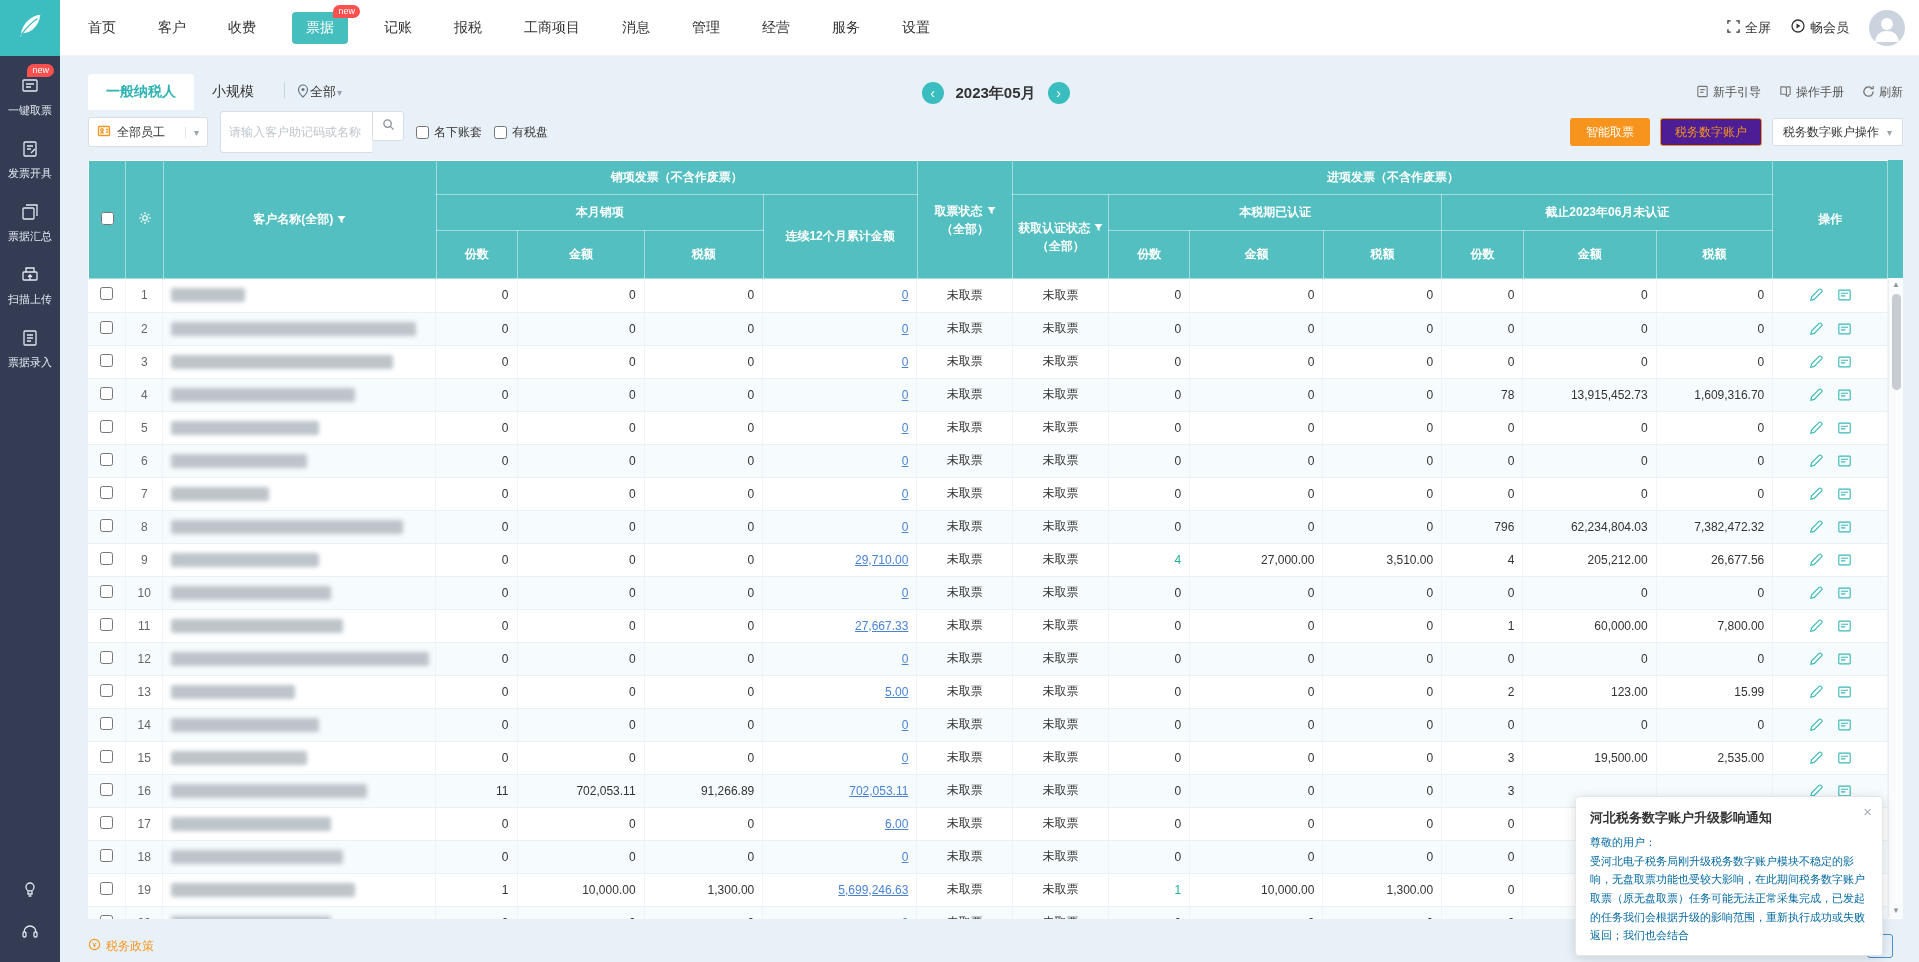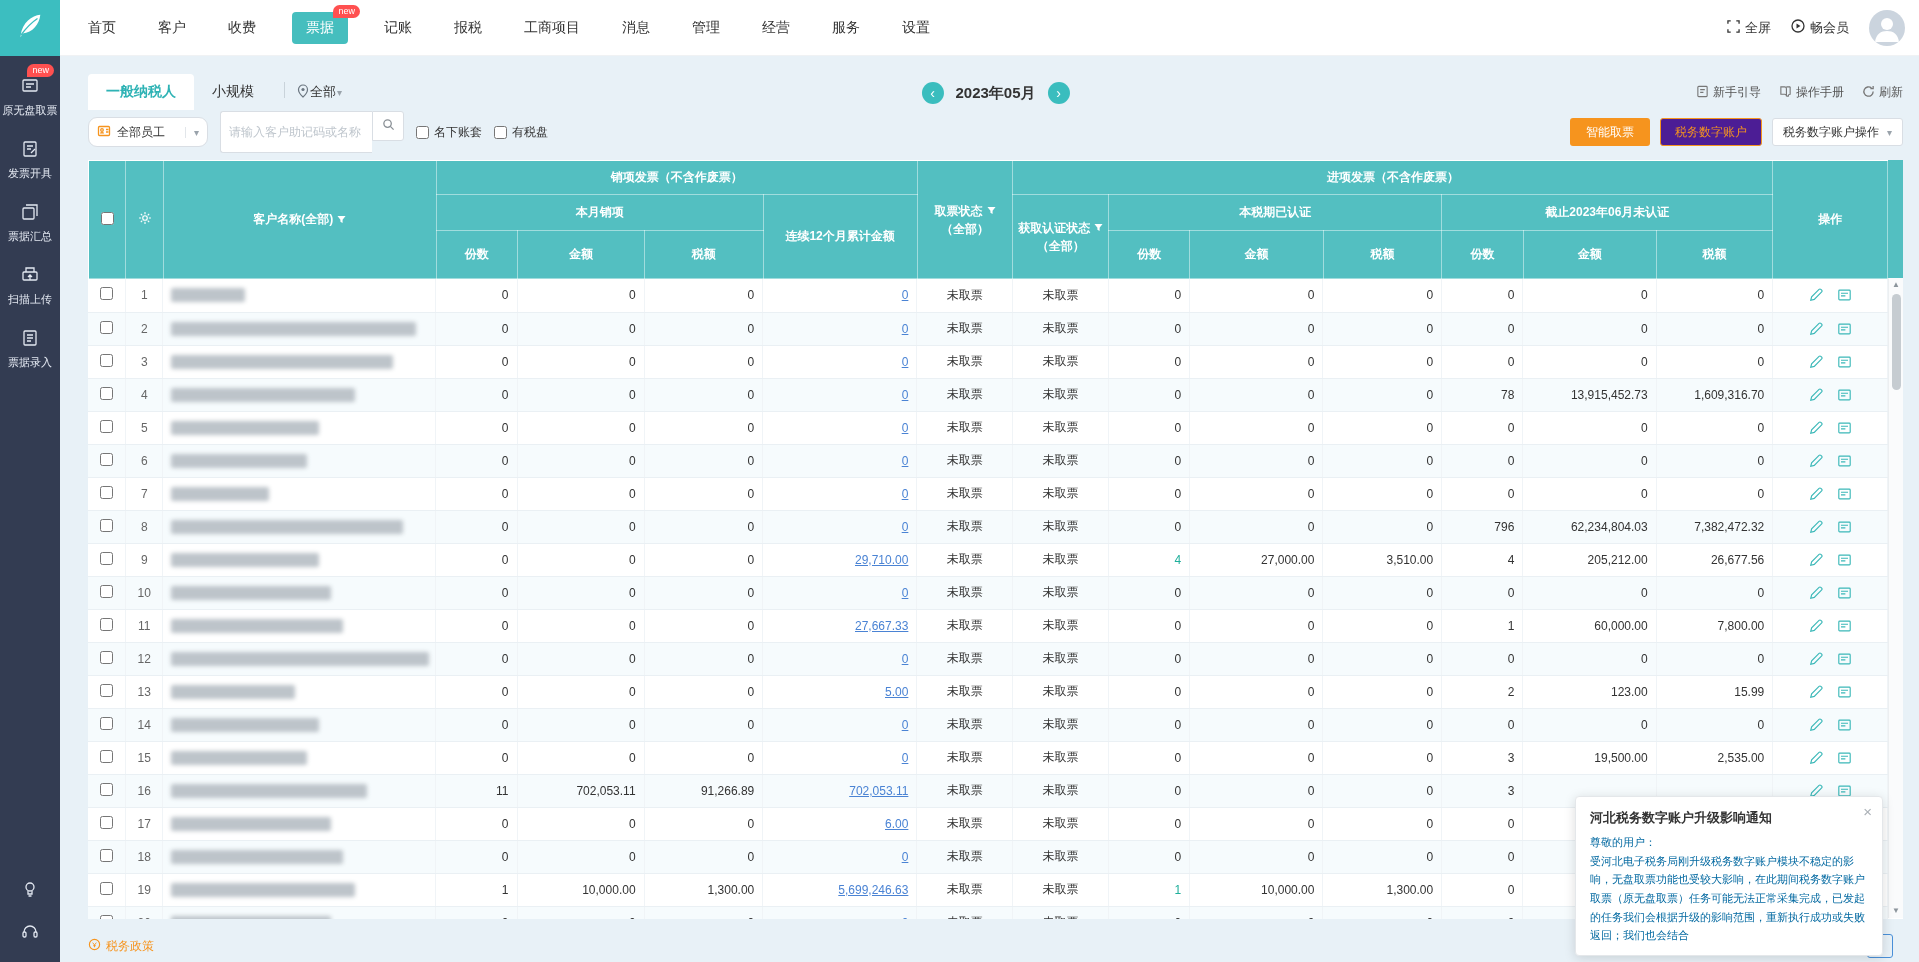--- a/index.html
+++ b/index.html
@@ -38,21 +38,21 @@
   .scope { display:flex; align-items:center; gap:1px; font-size:13px; color:#333; cursor:pointer; padding-bottom:9px; }
   .chev { font-size:10px; color:#9AA3AB; }
   .period { position:absolute; left:50%; transform:translateX(-50%); bottom:6px; display:flex; align-items:center; gap:12px; }
   .period-btn { width:22px; height:22px; border-radius:50%; background:#3ABDBE; color:#fff; border:none;
     font-size:14px; line-height:20px; cursor:pointer; }
   .period-label { font-size:15px; font-weight:bold; color:#333; }
   .toolbar-links { position:absolute; right:0; bottom:9px; display:flex; gap:18px;text-align:center; }
   .tool-link { display:flex; align-items:center; gap:4px; font-size:12px; color:#555; cursor:pointer; }
 
   .filterbar { margin-top:6px; display:flex; align-items:center; gap:12px; height:32px; }
-  .select { height:30px; background:#fff; border:1px solid #D9DEE4; border-radius:9px;
+  .select { height:30px; background:#fff; border:1px solid #D9DEE4; border-radius:3px;
     display:flex; align-items:center; gap:6px; padding:0 8px; font-size:12px; color:#333; cursor:pointer; }
   .searchbox { display:flex; }
   .searchbox input { width:152px; height:42px; border:1px solid #D9DEE4; border-right:none;
     border-radius:3px 0 0 3px; padding:0 8px; font-size:12px; color:#333; outline:none; }
   .searchbox input::placeholder { color:#BFC6CD; }
   .search-btn { width:32px; height:30px; background:#fff; border:1px solid #D9DEE4; border-radius:0 3px 3px 0; cursor:pointer;
     display:flex; align-items:center; justify-content:center; }
   .cb { display:flex; align-items:center; gap:5px; font-size:12px; color:#333; cursor:pointer; }
   .cb input { width:13px; height:13px; }
   .filter-right { margin-left:auto; display:flex; align-items:center; gap:10px; }
@@ -166,21 +166,21 @@
 
 <div class="sidebar">
   <div class="side-item">
     <span class="badge">new</span>
     <span class="sicon">
       <svg width="18" height="18" viewBox="0 0 18 18" fill="none" stroke="#E4E9F2" stroke-width="1.3">
           <rect x="2" y="3" width="14" height="11" rx="1"></rect>
           <path d="M5 7h8M5 10h5"></path>
         </svg>
     </span>
-    <span>原无盘取票</span>
+    <span>一键取票</span>
   </div>
   <div class="side-item">
     <span class="sicon">
       <svg width="18" height="18" viewBox="0 0 18 18" fill="none" stroke="#E4E9F2" stroke-width="1.3">
           <rect x="3" y="2" width="12" height="14" rx="1"></rect>
           <path d="M6 6h6M6 9h4M10 13l4-4"></path>
         </svg>
     </span>
     <span>发票开具</span>
   </div>

